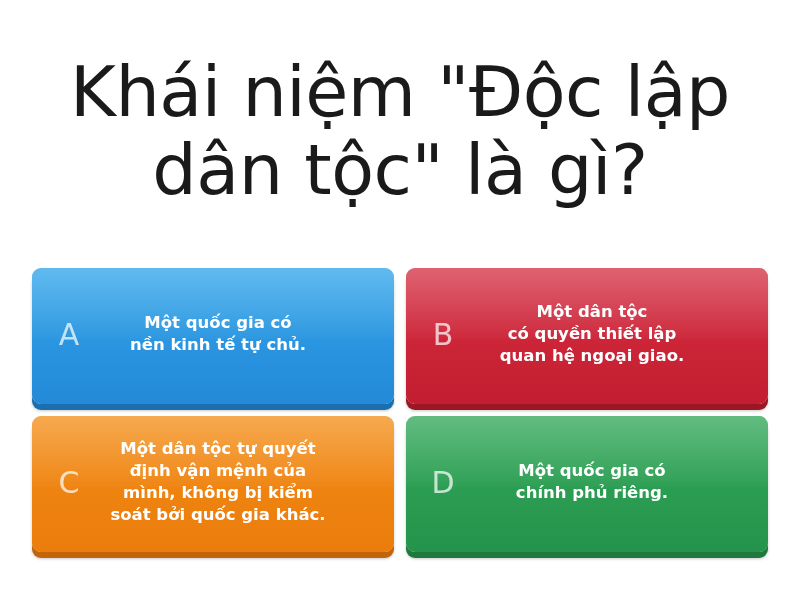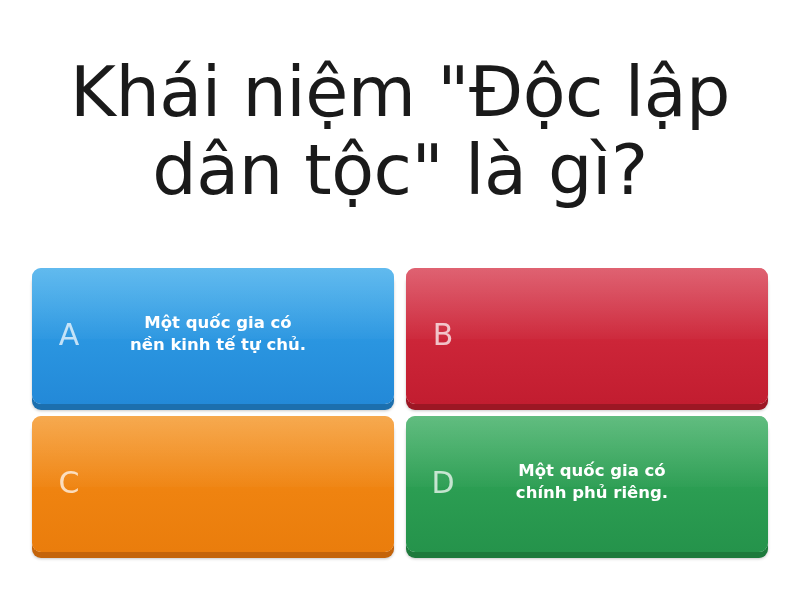--- a/index.html
+++ b/index.html
@@ -127,24 +127,31 @@
   <div class="answers-grid">
 
     <div class="answer-card card-a">
       <div class="answer-letter">A</div>
       <div class="answer-text">Một quốc gia có
 nền kinh tế tự chủ.</div>
     </div>
 
     <div class="answer-card card-b">
       <div class="answer-letter">B</div>
+      <div class="answer-text">Một dân tộc
+có quyền thiết lập
+quan hệ ngoại giao.</div>
     </div>
 
     <div class="answer-card card-c">
       <div class="answer-letter">C</div>
+      <div class="answer-text">Một dân tộc tự quyết
+định vận mệnh của
+mình, không bị kiểm
+soát bởi quốc gia khác.</div>
     </div>
 
     <div class="answer-card card-d">
       <div class="answer-letter">D</div>
       <div class="answer-text">Một quốc gia có
 chính phủ riêng.</div>
     </div>
 
   </div>
 </div>

